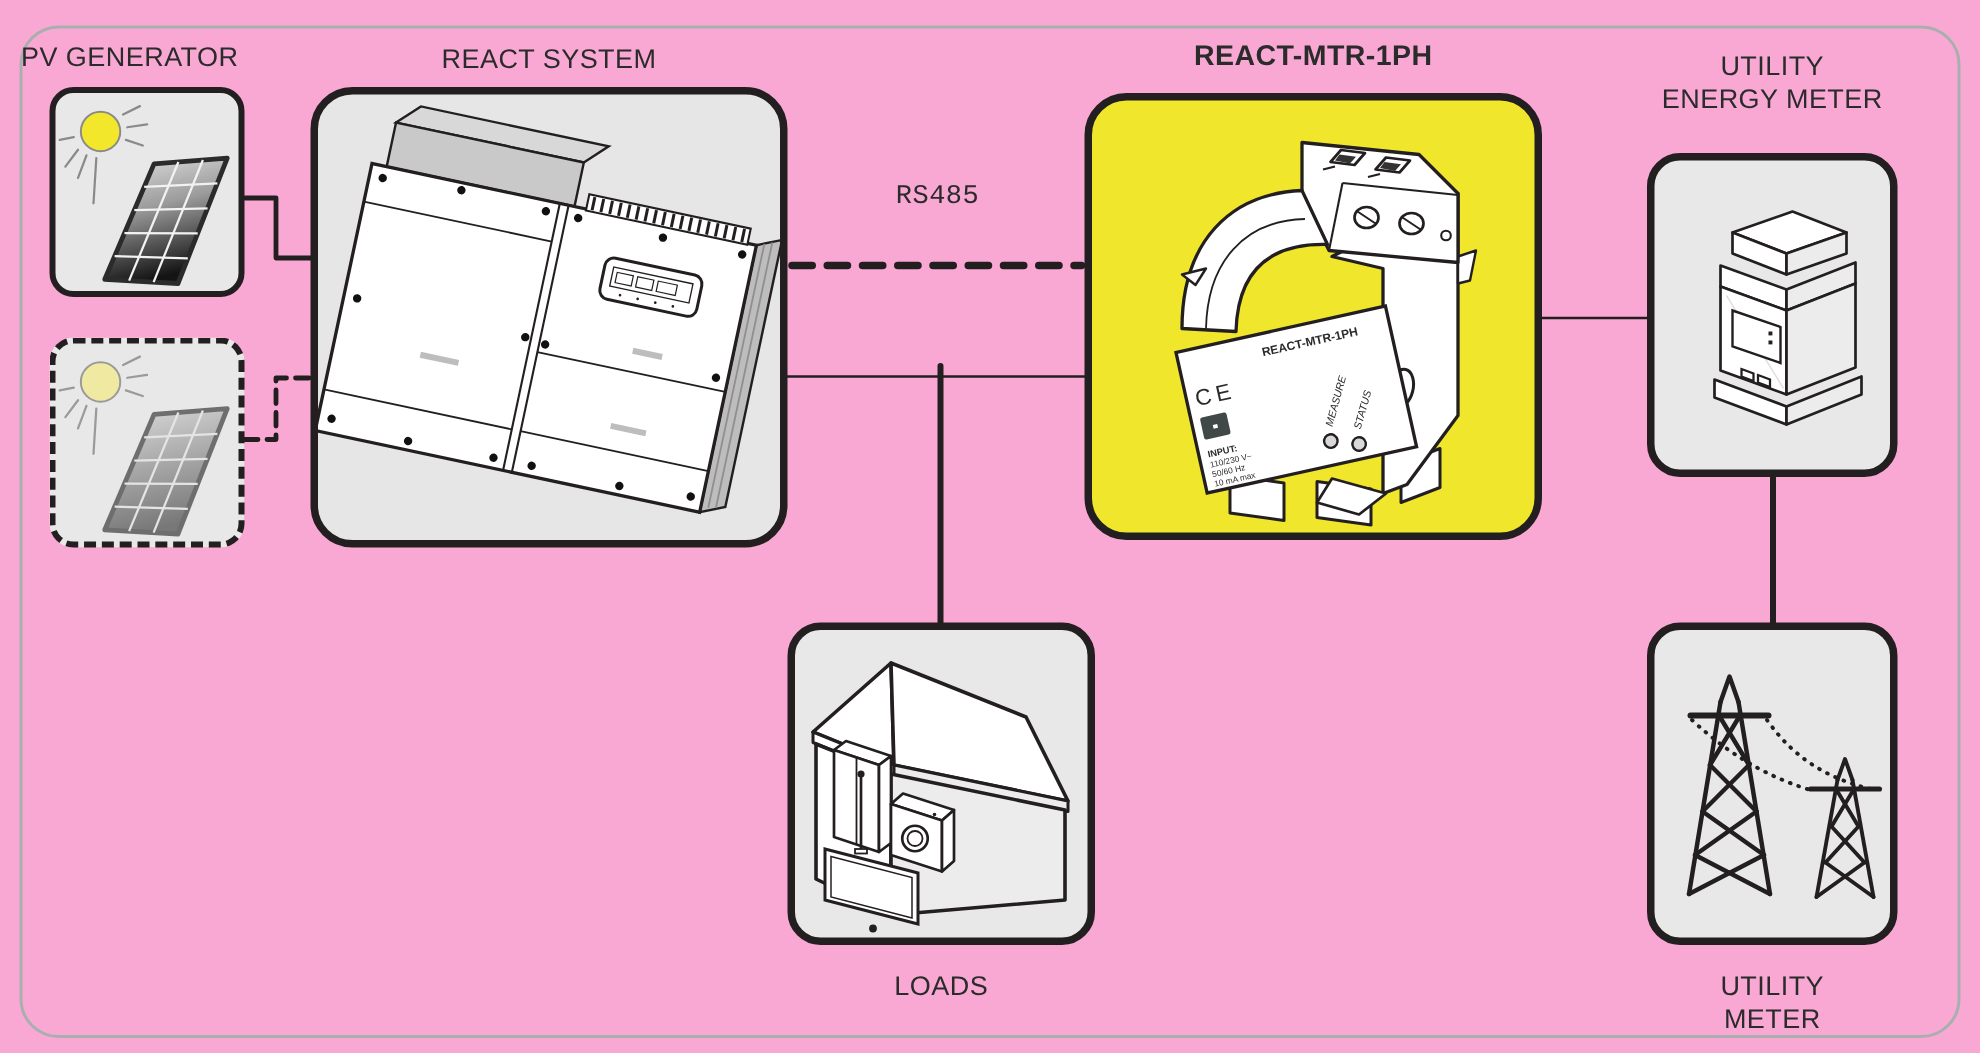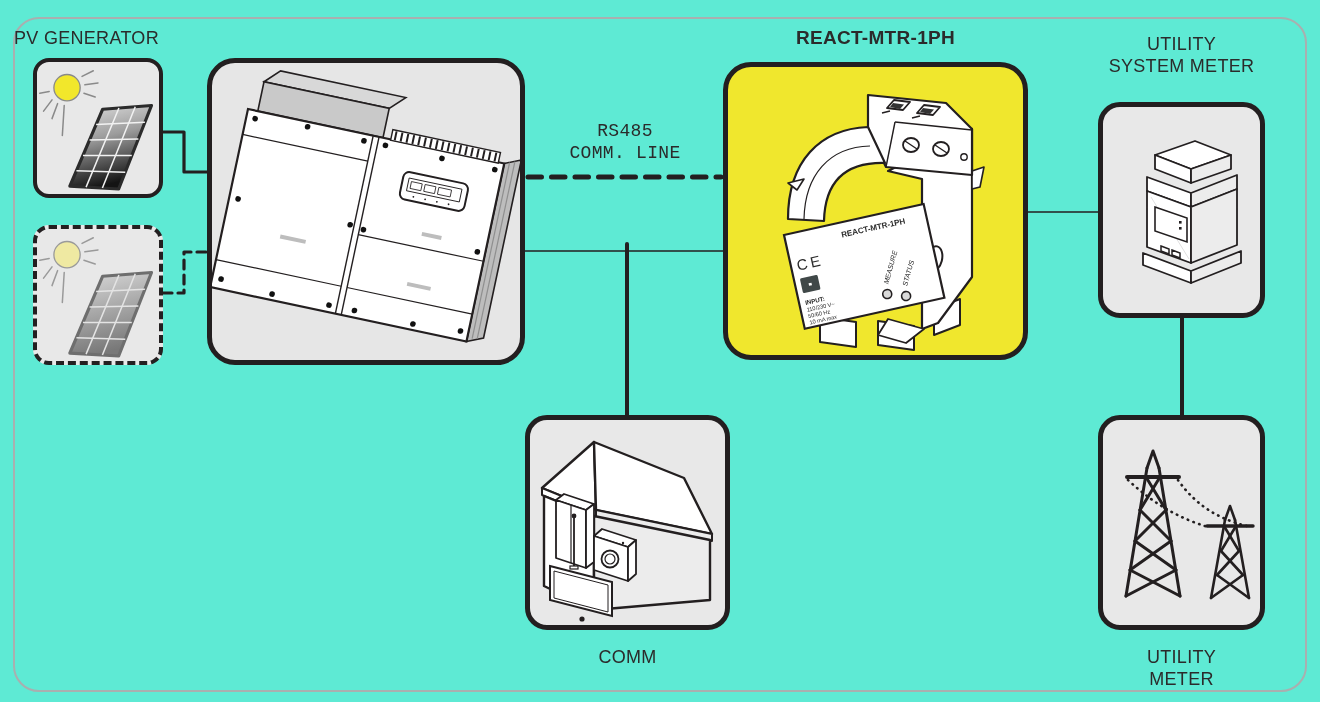--- a/index.html
+++ b/index.html
@@ -1,16 +1,16 @@
 <!DOCTYPE html>
 <html><head>
 <meta charset="utf-8">
 <style>
   html,body{margin:0;padding:0;background:#ffffff;}
-  .canvas{position:relative;width:1320px;height:702px;background:#5eead4;overflow:hidden;
+  .canvas{position:relative;width:1320px;height:702px;background:#f9a8d4;overflow:hidden;
           font-family:"Liberation Sans",sans-serif;color:#2b2b2b;}
   .frame{position:absolute;left:13px;top:17px;width:1294px;height:675px;
          border:2px solid #a9afaf;border-radius:26px;box-sizing:border-box;}
   .wires{position:absolute;left:0;top:0;width:1320px;height:702px;}
   .node{position:absolute;background:#e8e8e8;border:5px solid #231f20;border-radius:28px;box-sizing:border-box;}
   .node.small{border-width:4px;border-radius:16px;}
   .node.dashedb{border-style:dashed;}
   .node.yellow{background:#f0e72d;}
   .node.rad22{border-radius:22px;}
   .dev{position:absolute;left:0;top:0;width:100%;height:100%;}
@@ -34,31 +34,31 @@
     <path class="ink" stroke-width="3.2" d="M163,132 H184 V172 H210"></path>
     <path class="ink" stroke-width="3.2" stroke-dasharray="9 6" stroke-linecap="butt" d="M163,293 H184 V252 H210"></path>
     <path class="ink" stroke-width="5" stroke-dasharray="13.5 10" stroke-linecap="butt" d="M528,177 H721"></path>
     <path class="ink" stroke-width="1.6" d="M525,251 H724"></path>
     <path class="ink" stroke-width="4" d="M627,244 V417"></path>
     <path class="ink" stroke-width="1.6" d="M1028,212 H1099"></path>
     <path class="ink" stroke-width="4" d="M1182,317 V417"></path>
   </svg>
 
   <div class="lbl leftal" style="left:14px;top:27px;">PV GENERATOR</div>
+  <div class="lbl" style="left:207px;top:28px;width:318px;">REACT SYSTEM</div>
   <div class="lbl bold" style="left:723px;top:27px;width:305px;">REACT-MTR-1PH</div>
   <div class="lbl" style="left:1098px;top:33px;width:167px;">
     <span>UTILITY</span>
-    <span>SYSTEM METER</span>
+    <span>ENERGY METER</span>
   </div>
   <div class="lbl" style="left:527px;top:120px;width:196px;font-family:Liberation Mono, monospace;">
     <span>RS485</span>
-    <span>COMM. LINE</span>
   </div>
   <div class="lbl" style="left:525px;top:646px;width:205px;">
-    <span>COMM</span>
+    <span>LOADS</span>
   </div>
   <div class="lbl" style="left:1098px;top:646px;width:167px;">
     <span>UTILITY</span>
     <span>METER</span>
   </div>
 
   <div class="node small" style="left:33px;top:58px;width:130px;height:140px;">
     <svg class="dev" viewBox="0 0 130 140">
       <defs>
         <linearGradient id="pg1" x1="0" y1="0" x2="0.25" y2="1">

